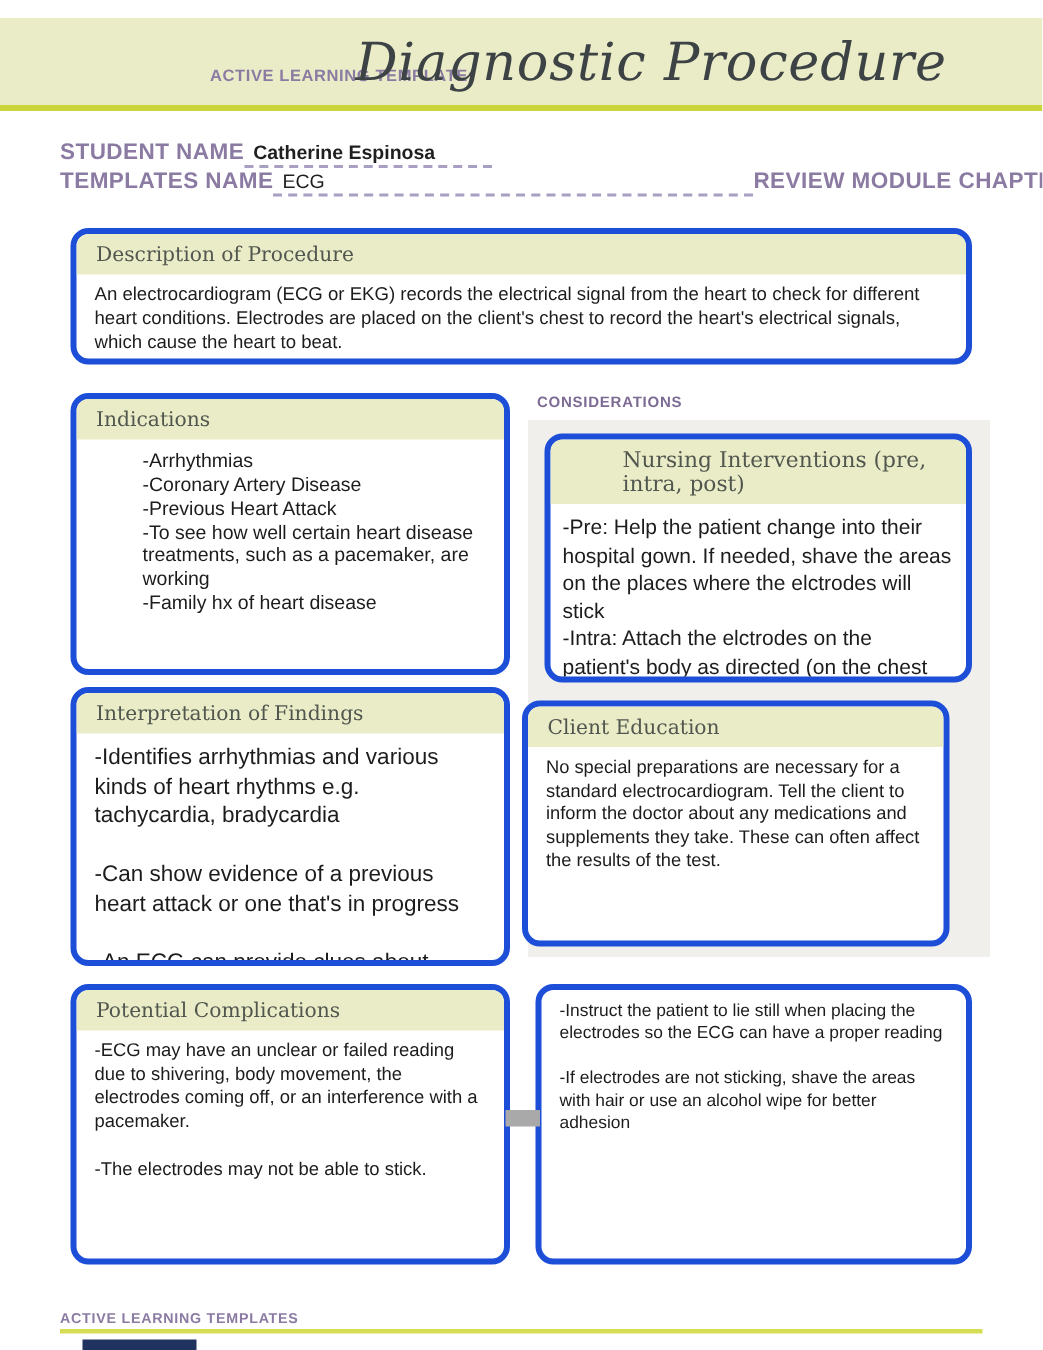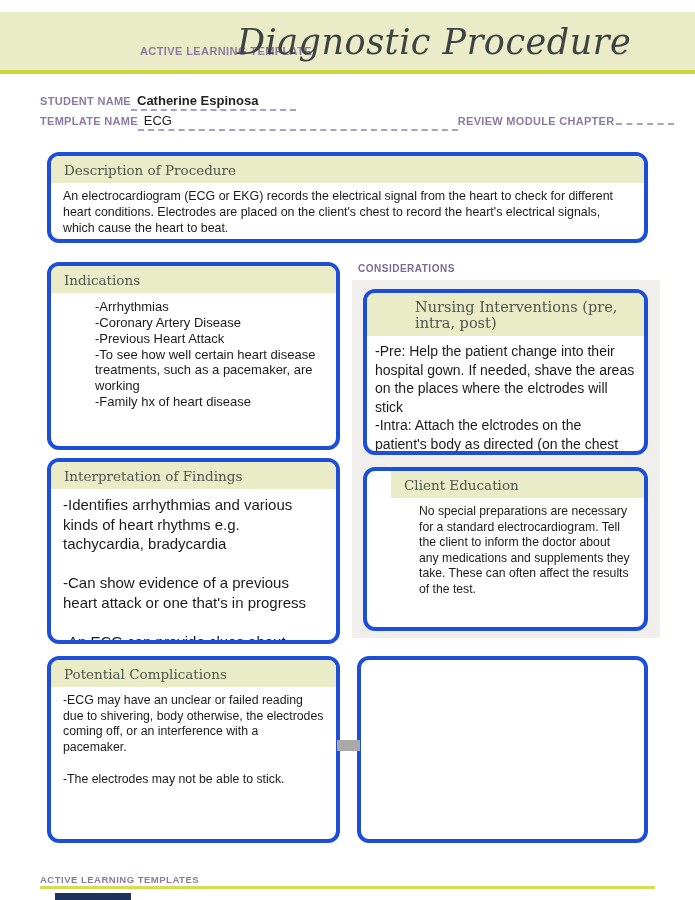--- a/index.html
+++ b/index.html
@@ -11,21 +11,21 @@
   .accent{position:absolute;left:0;top:70px;width:695px;height:4px;background:#c9d53b;}
   .tpl-label{position:absolute;left:140px;top:45px;font-size:11px;font-weight:bold;
              color:#8b7ba3;letter-spacing:.4px;}
   .page-title{position:absolute;left:237px;top:22px;font-family:"DejaVu Serif",serif;
               font-style:italic;font-size:35px;color:#3d4345;letter-spacing:.5px;}
 
   
   .frow{position:absolute;display:flex;align-items:baseline;}
   .row1{left:40px;top:93px;}
   .row2{left:40px;top:111px;}
-  .flabel{font-size:11px;font-weight:bold;color:#8b7ba3;letter-spacing:.3px;white-space:nowrap;}
+  .flabel{font-size:15px;font-weight:bold;color:#8b7ba3;letter-spacing:.3px;white-space:nowrap;}
   .fvalue{font-size:13px;color:#1f1f1f;border-bottom:2px dashed #a99fc2;
           padding:0 4px 1px 6px;white-space:nowrap;}
   .v-student{min-width:155px;font-weight:bold;}
   .v-procedure{min-width:310px;}
   .blank{border-bottom:2px dashed #a99fc2;height:12px;}
   .blank-review{width:58px;margin-left:2px;}
   .review-label{margin-left:0;}
 
   
   .cons-label{position:absolute;left:358px;top:263px;font-size:10px;font-weight:bold;
@@ -45,22 +45,22 @@
   .b-indications{left:47px;top:262px;width:293px;height:188px;}
   .b-indications .box-body{font-size:13px;line-height:1.22;padding-left:44px;}
 
   .b-ni-top{left:363px;top:289px;width:285px;height:166px;}
   .b-ni-top .box-title{font-size:14.5px;padding-left:48px;}
   .b-ni-top .box-body{font-size:14px;line-height:1.33;padding:6px 8px;}
 
   .b-interpretation{left:47px;top:458px;width:293px;height:186px;}
   .b-interpretation .box-body{font-size:15px;line-height:1.3;}
 
-  .b-client-ed{left:363px;top:467px;width:285px;height:164px;padding-left:24px;}
-  .b-client-ed .box-body{font-size:12.2px;line-height:1.28;margin-left:16px;}
+  .b-client-ed{left:348px;top:467px;width:285px;height:164px;}
+  .b-client-ed .box-body{font-size:12.2px;line-height:1.28;}
 
   .b-potential{left:47px;top:656px;width:293px;height:187px;}
   .b-potential .box-body{font-size:12.3px;line-height:1.28;}
 
   .b-ni-bottom{left:357px;top:656px;width:291px;height:187px;}
   .b-ni-bottom .box-body{font-size:11.6px;line-height:1.3;}
 
   .connector{position:absolute;left:337px;top:740px;width:23px;height:11px;background:#a9a9a9;}
 
   
@@ -77,21 +77,21 @@
   <div class="band"></div>
   <div class="accent"></div>
   <div class="tpl-label">ACTIVE LEARNING TEMPLATE:</div>
   <div class="page-title">Diagnostic Procedure</div>
 
   <div class="frow row1">
     <span class="flabel">STUDENT NAME</span>
     <span class="fvalue v-student">Catherine Espinosa</span>
   </div>
   <div class="frow row2">
-    <span class="flabel">TEMPLATE NAME</span>
+    <span class="flabel">TEMPLATES NAME</span>
     <span class="fvalue v-procedure">ECG</span>
     <span class="flabel review-label">REVIEW MODULE CHAPTER</span>
     <span class="blank blank-review"></span>
   </div>
 
   <div class="box b-description">
     <div class="box-title">Description of Procedure</div>
     <div class="box-body">An electrocardiogram (ECG or EKG) records the electrical signal from the heart to check for different heart conditions. Electrodes are placed on the client's chest to record the heart's electrical signals, which cause the heart to beat.</div>
   </div>
 
@@ -111,38 +111,41 @@
     <div class="box-title">Interpretation of Findings</div>
     <div class="box-body">-Identifies arrhythmias and various kinds of heart rhythms e.g. tachycardia, bradycardia
 
 -Can show evidence of a previous heart attack or one that's in progress
 
 -An ECG can provide clues about enlargement of the chambers or walls of the heart, heart defects and other heart problems.</div>
   </div>
 
   <div class="box b-potential">
     <div class="box-title">Potential Complications</div>
-    <div class="box-body">-ECG may have an unclear or failed reading due to shivering, body otherwise, the electrodes coming off, or an interference with a pacemaker.
+    <div class="box-body">-ECG may have an unclear or failed reading due to shivering, body movement, the electrodes coming off, or an interference with a pacemaker.
 
 -The electrodes may not be able to stick.</div>
   </div>
 
   <div class="box b-ni-top">
     <div class="box-title">Nursing Interventions (pre, intra, post)</div>
     <div class="box-body">-Pre: Help the patient change into their hospital gown. If needed, shave the areas on the places where the elctrodes will stick
 -Intra: Attach the elctrodes on the patient's body as directed (on the chest and the limbs)
 -Post: Help patient change back into their normal clothes if needed, otherwise patient can resume normal activities unless directed otherwise by HCP</div>
   </div>
 
   <div class="box b-client-ed">
     <div class="box-title">Client Education</div>
     <div class="box-body">No special preparations are necessary for a standard electrocardiogram. Tell the client to inform the doctor about any medications and supplements they take. These can often affect the results of the test.</div>
   </div>
 
   <div class="box b-ni-bottom">
+    <div class="box-body">-Instruct the patient to lie still when placing the electrodes so the ECG can have a proper reading
+
+-If electrodes are not sticking, shave the areas with hair or use an alcohol wipe for better adhesion</div>
   </div>
 
   <div class="connector"></div>
 
   <div class="footer-label">ACTIVE LEARNING TEMPLATES</div>
   <div class="footer-line"></div>
   <div class="navy-bar"></div>
 
 </div>
 

